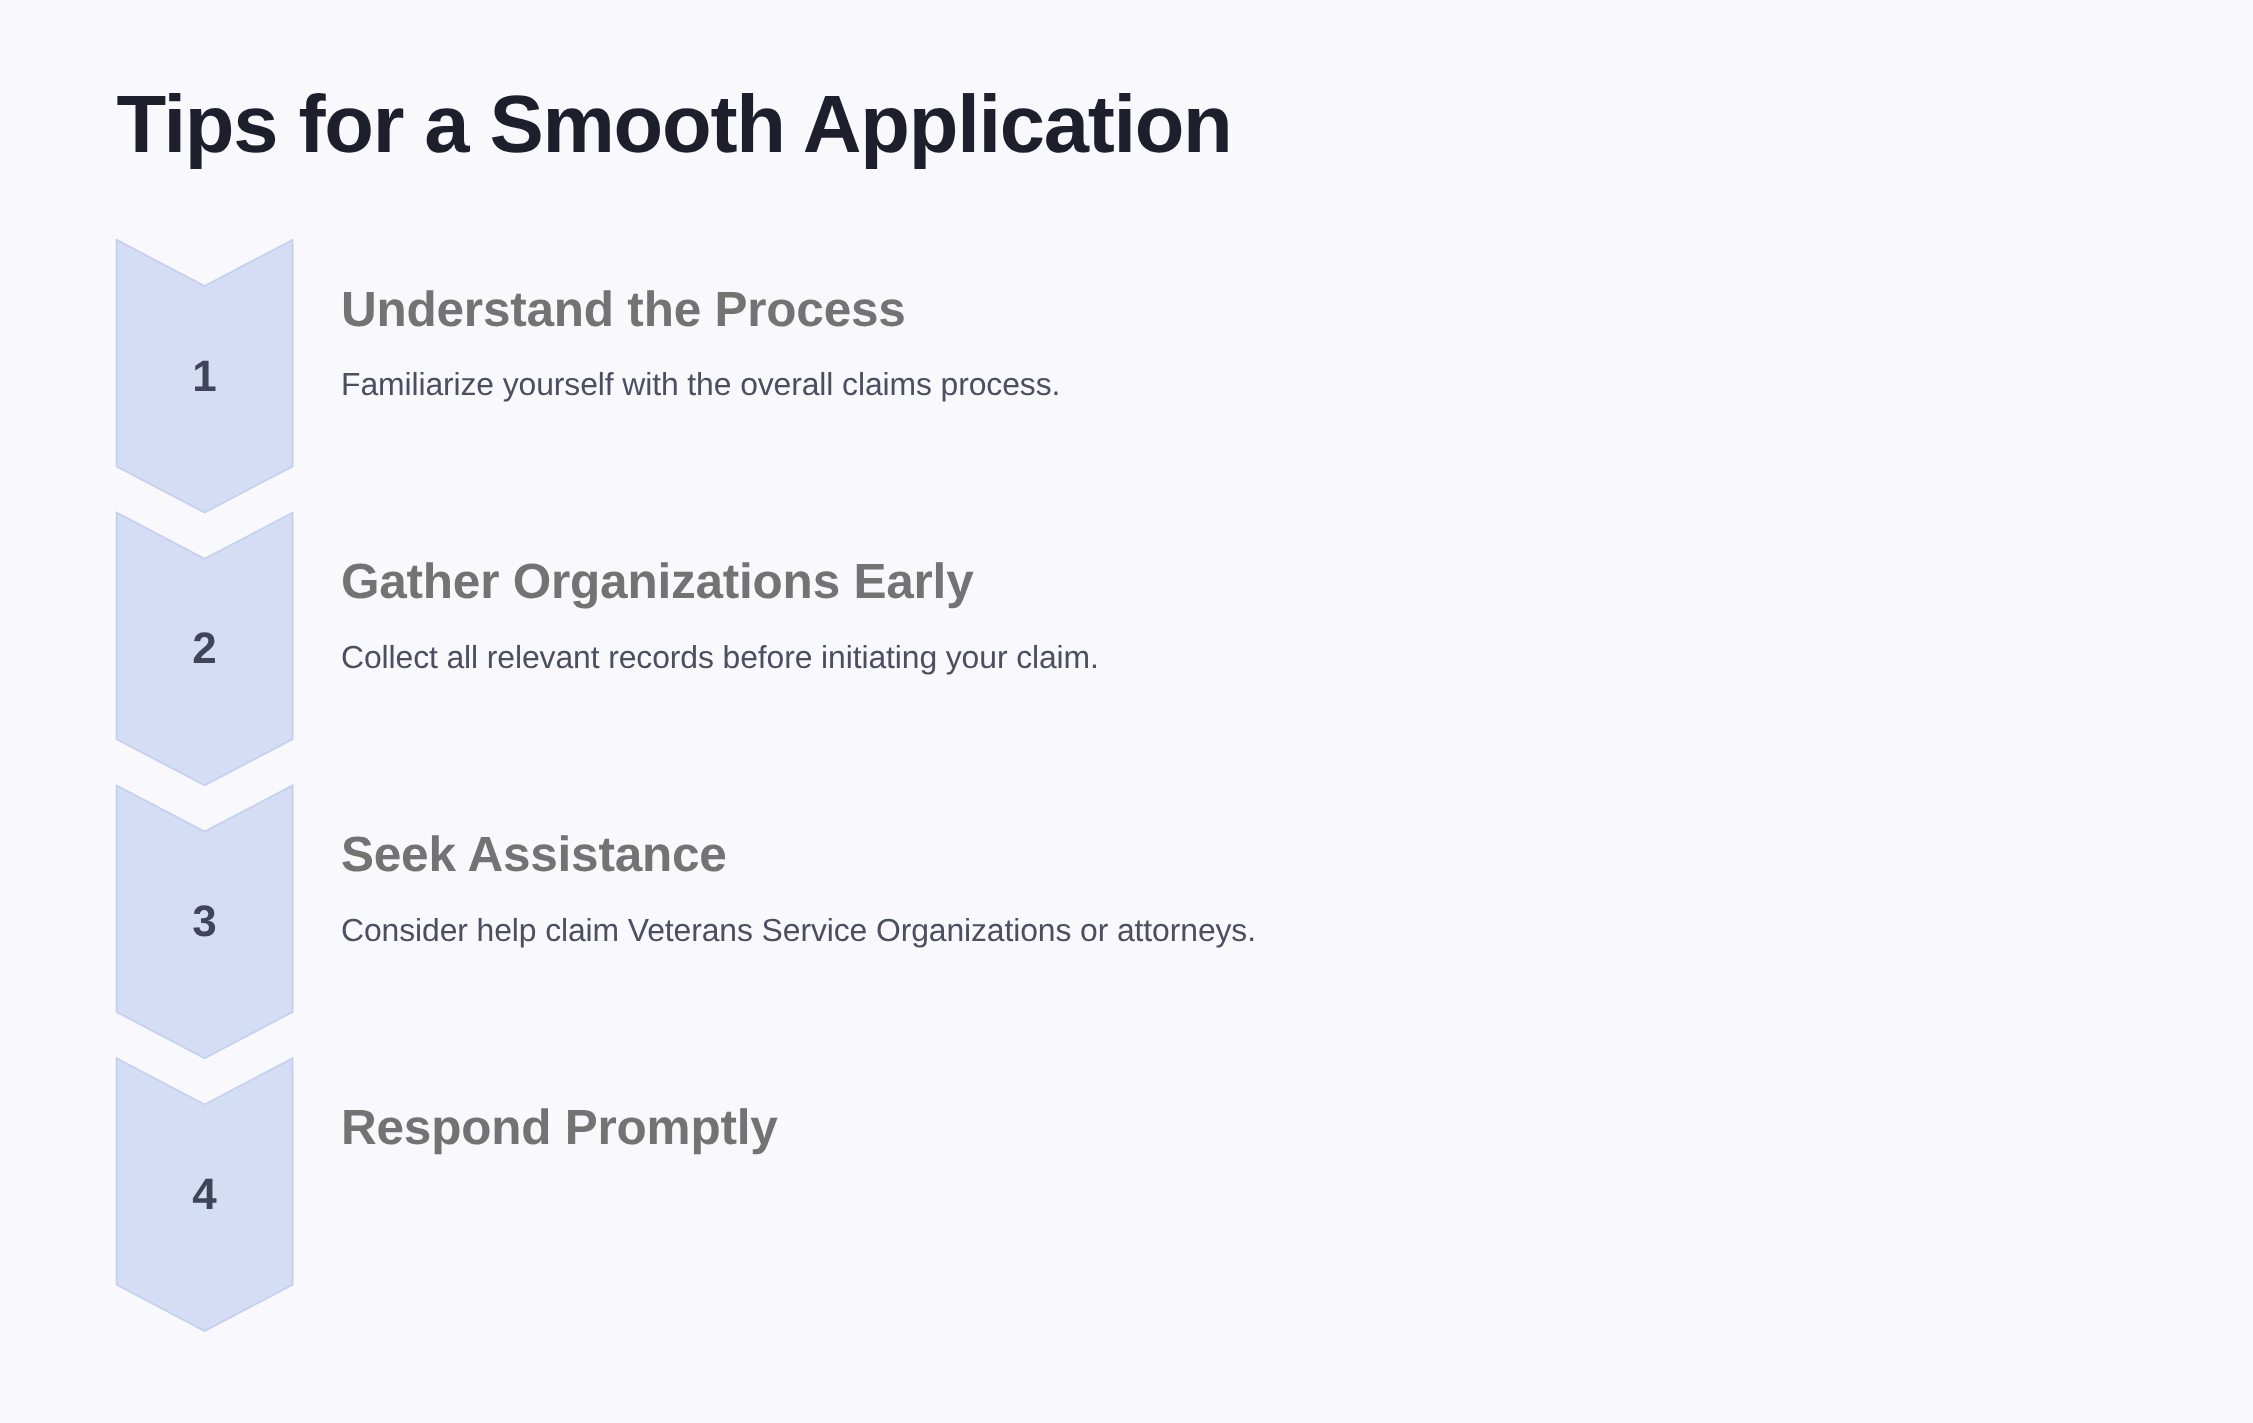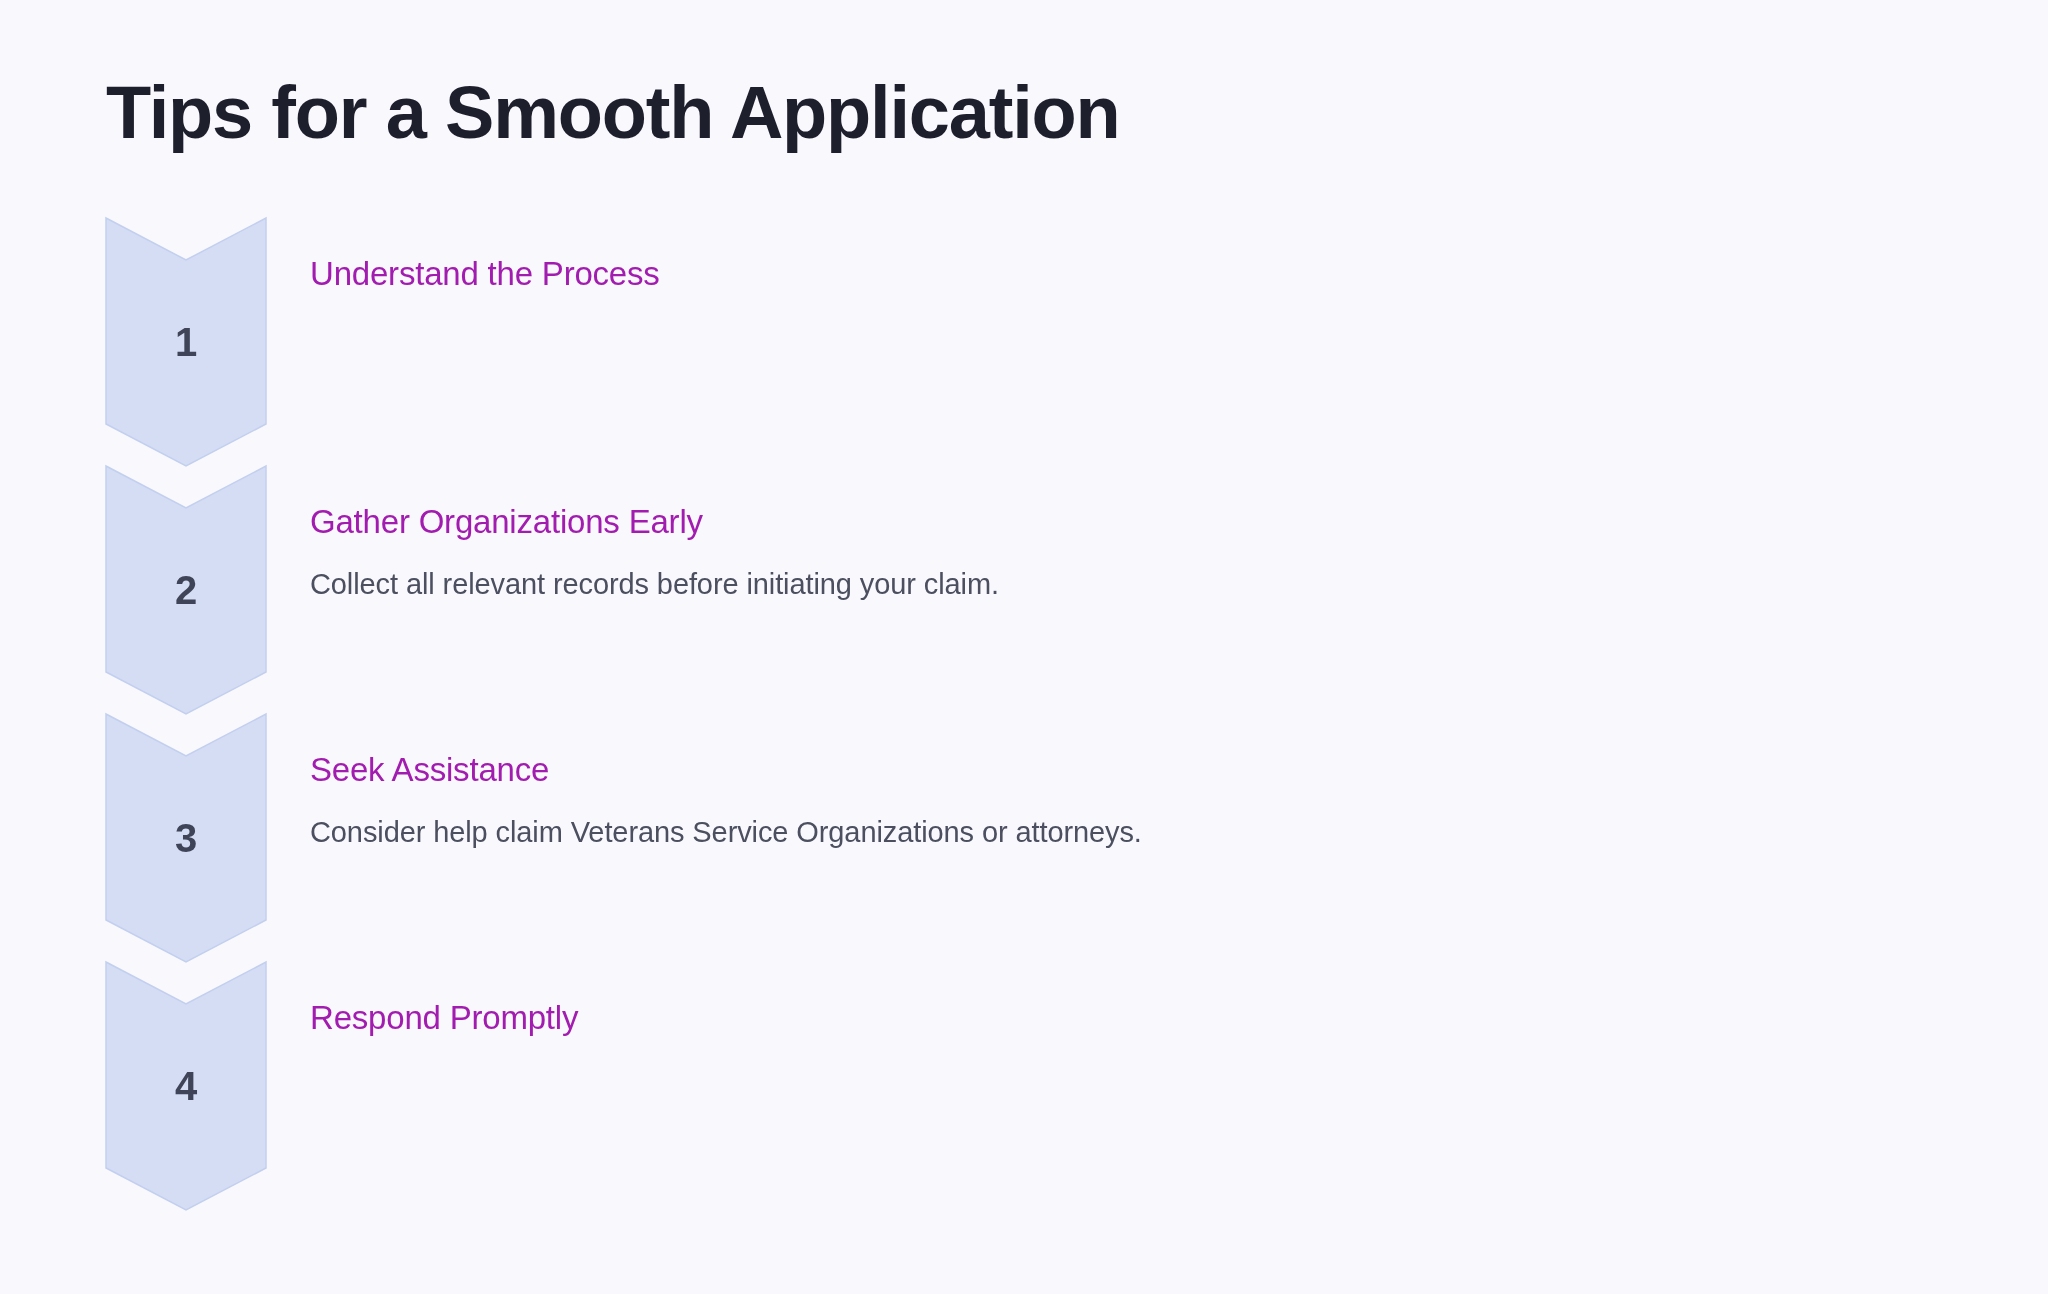--- a/index.html
+++ b/index.html
@@ -82,24 +82,24 @@
 
   
   .step-text {
     position: absolute;
     left: 310px;
     top: 38px;
     width: 1600px;
   }
   .step-heading {
     margin: 0 0 26px 0;
-    font-size: 33px;
+    font-size: 45px;
     line-height: 1.1;
-    font-weight: 400;
-    color: #a21caf;
+    font-weight: 700;
+    color: #737373;
     letter-spacing: -0.2px;
     font-family: "Liberation Sans", sans-serif;
   }
   .step-desc {
     margin: 0;
     font-size: 29px;
     line-height: 1.25;
     font-weight: 400;
     color: #4b4f5f;
     letter-spacing: -0.1px;
@@ -117,20 +117,21 @@
 
     <div class="step-row">
       <div class="chevron">
         <svg viewBox="0 0 160 248" xmlns="http://www.w3.org/2000/svg">
           <polygon points="0,0 80,42 160,0 160,206 80,248 0,206" fill="#d4ddf4" stroke="#c2cfee" stroke-width="1.5"></polygon>
         </svg>
         <div class="num">1</div>
       </div>
       <div class="step-text">
         <div class="step-heading">Understand the Process</div>
+        <div class="step-desc">Familiarize yourself with the overall claims process.</div>
       </div>
     </div>
 
     <div class="step-row">
       <div class="chevron">
         <svg viewBox="0 0 160 248" xmlns="http://www.w3.org/2000/svg">
           <polygon points="0,0 80,42 160,0 160,206 80,248 0,206" fill="#d4ddf4" stroke="#c2cfee" stroke-width="1.5"></polygon>
         </svg>
         <div class="num">2</div>
       </div>

